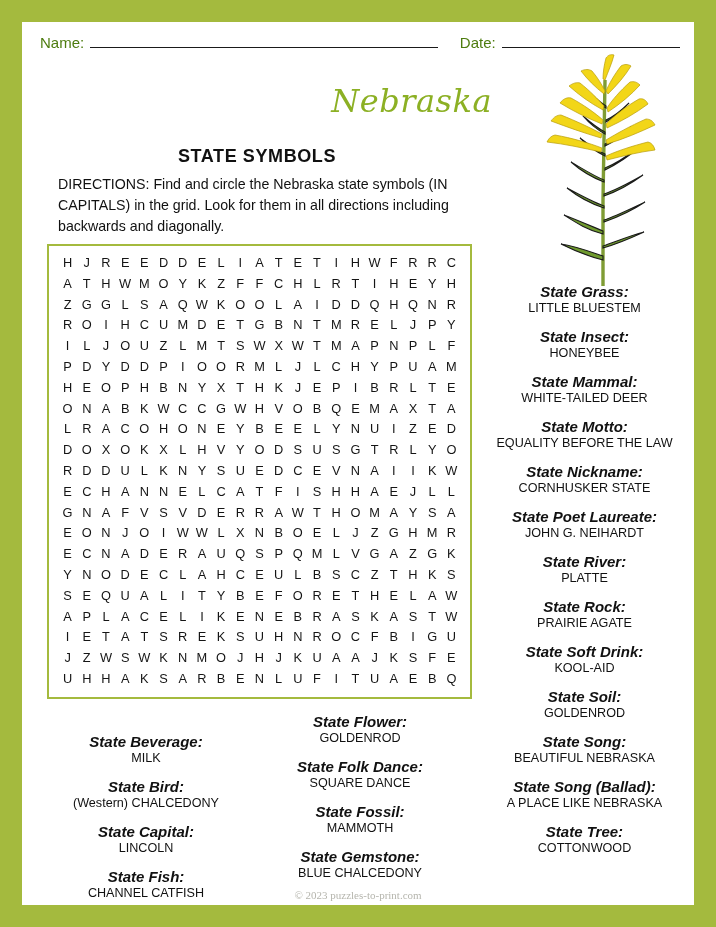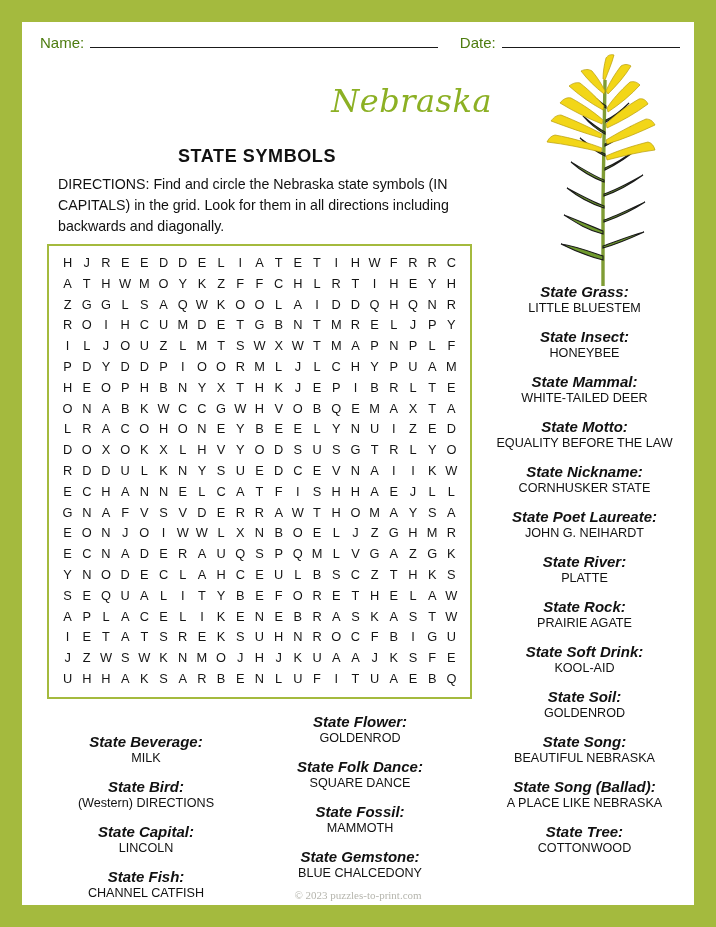--- a/index.html
+++ b/index.html
@@ -759,21 +759,21 @@
       </div>
     </div>
 
   <div class="sym-col bl" id="col-bl">
       <div class="sym-entry">
         <div class="sym-label">State Beverage:</div>
         <div class="sym-value">MILK</div>
       </div>
       <div class="sym-entry">
         <div class="sym-label">State Bird:</div>
-        <div class="sym-value">(Western) DIRECTIONS</div>
+        <div class="sym-value">(Western) CHALCEDONY</div>
       </div>
       <div class="sym-entry">
         <div class="sym-label">State Capital:</div>
         <div class="sym-value">LINCOLN</div>
       </div>
       <div class="sym-entry">
         <div class="sym-label">State Fish:</div>
         <div class="sym-value">CHANNEL CATFISH</div>
       </div>
     </div>

